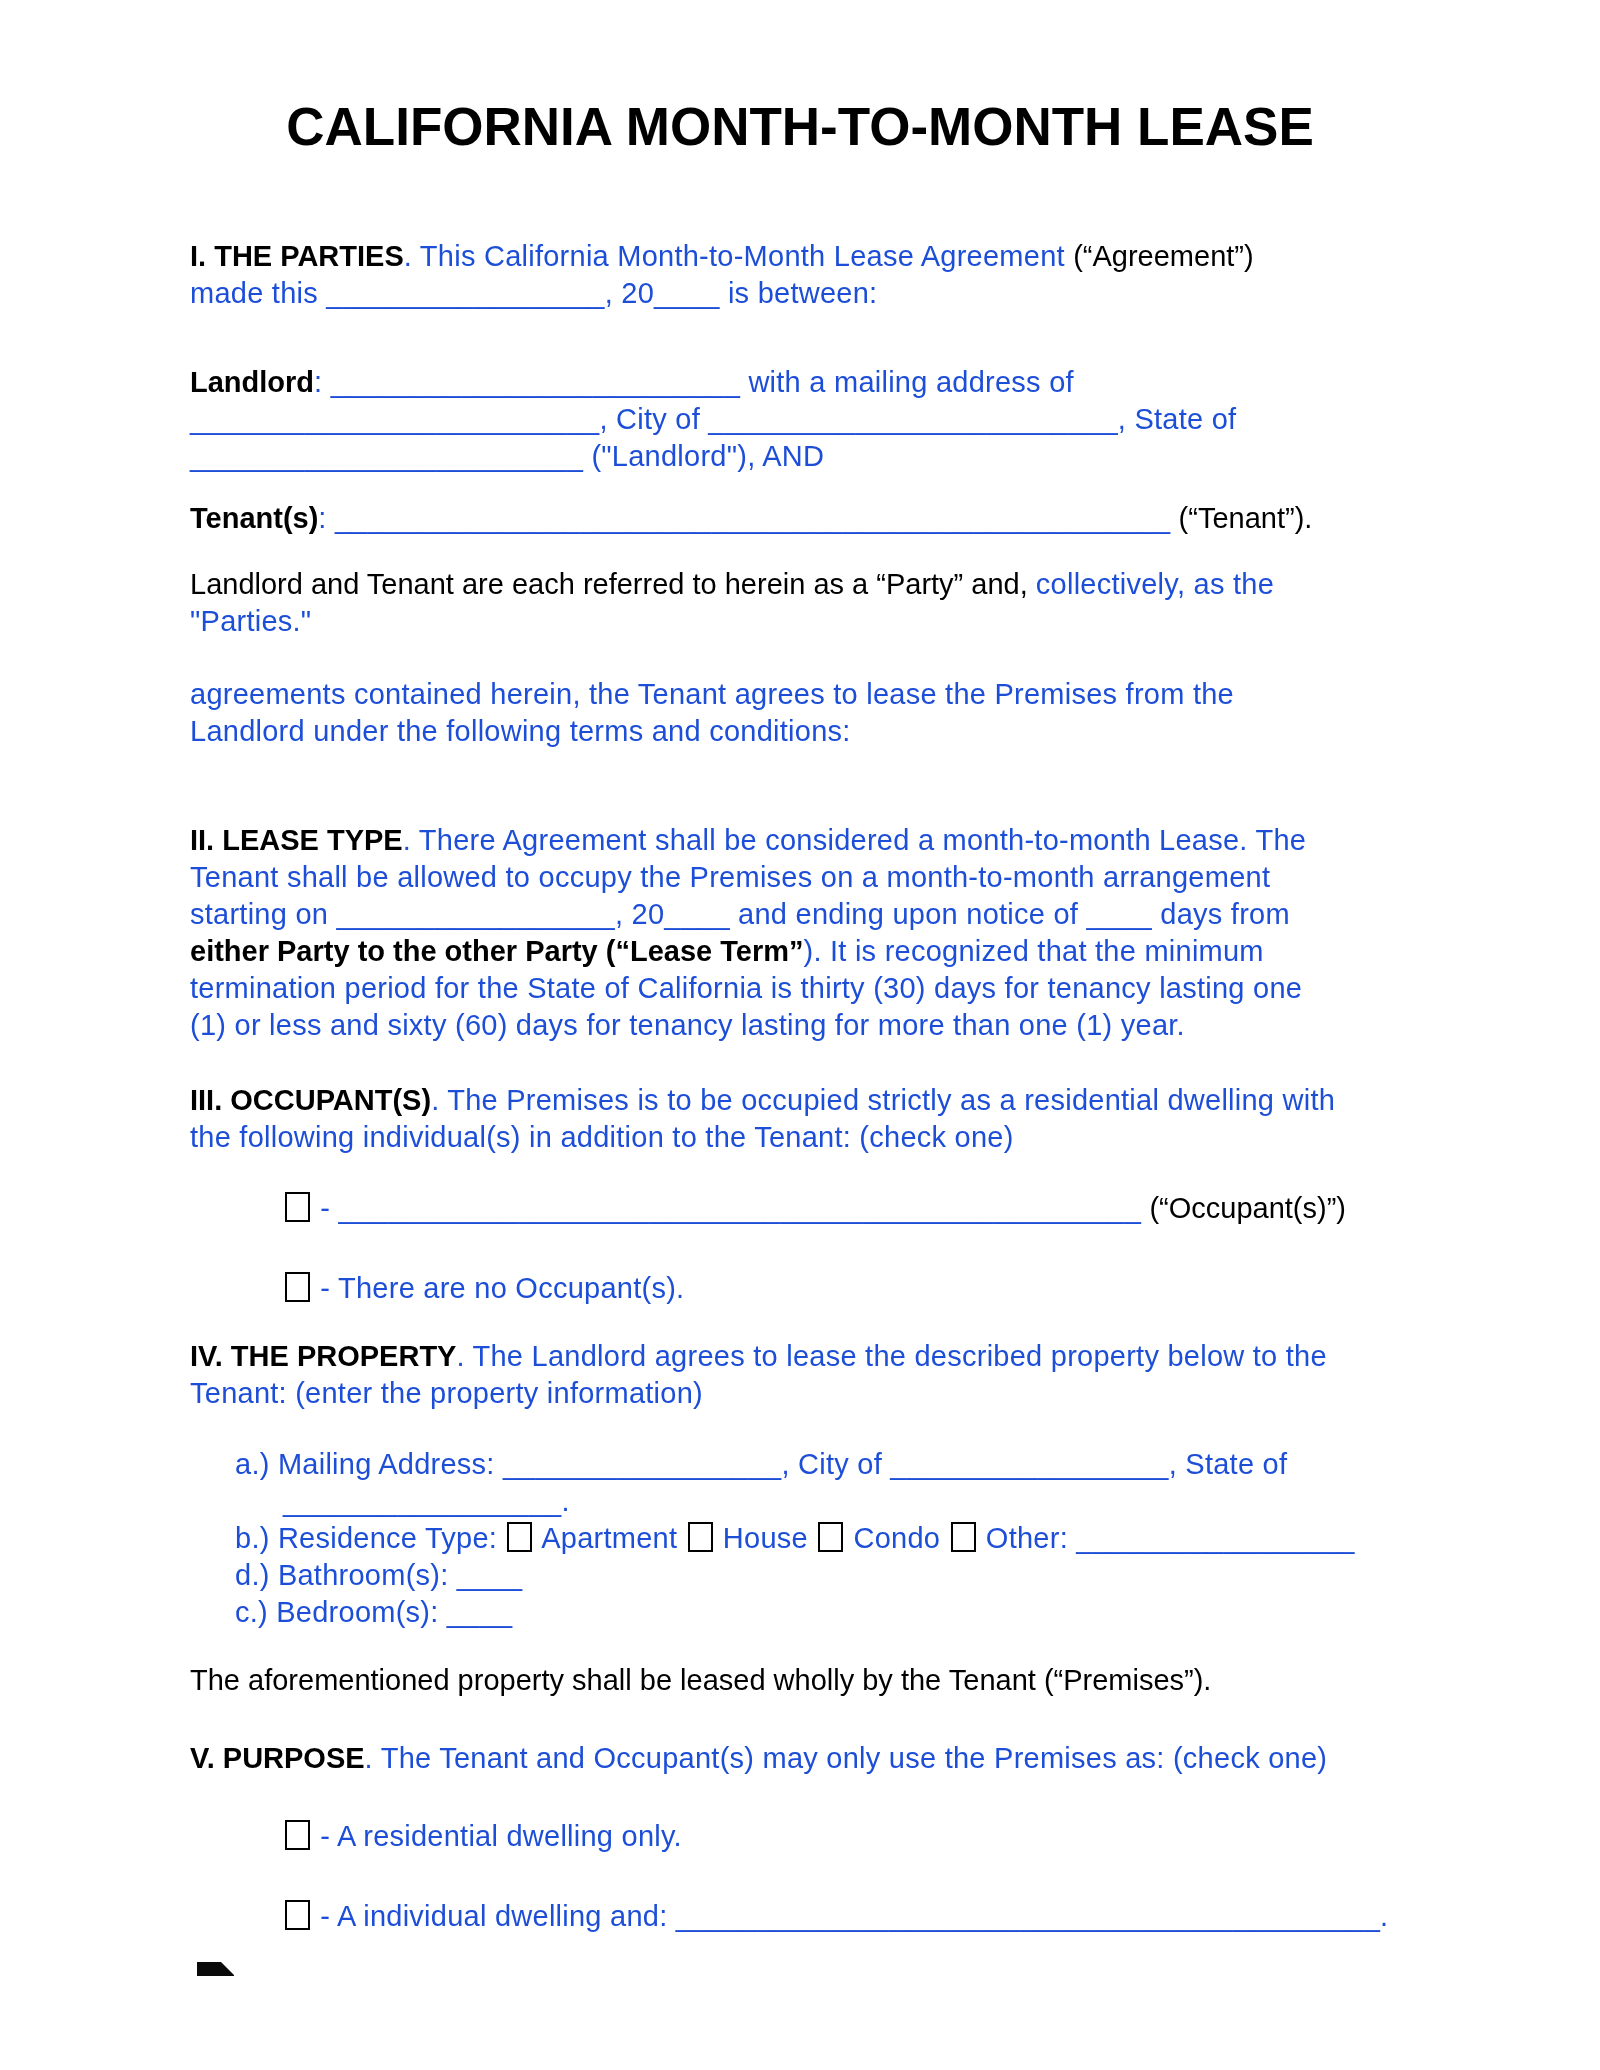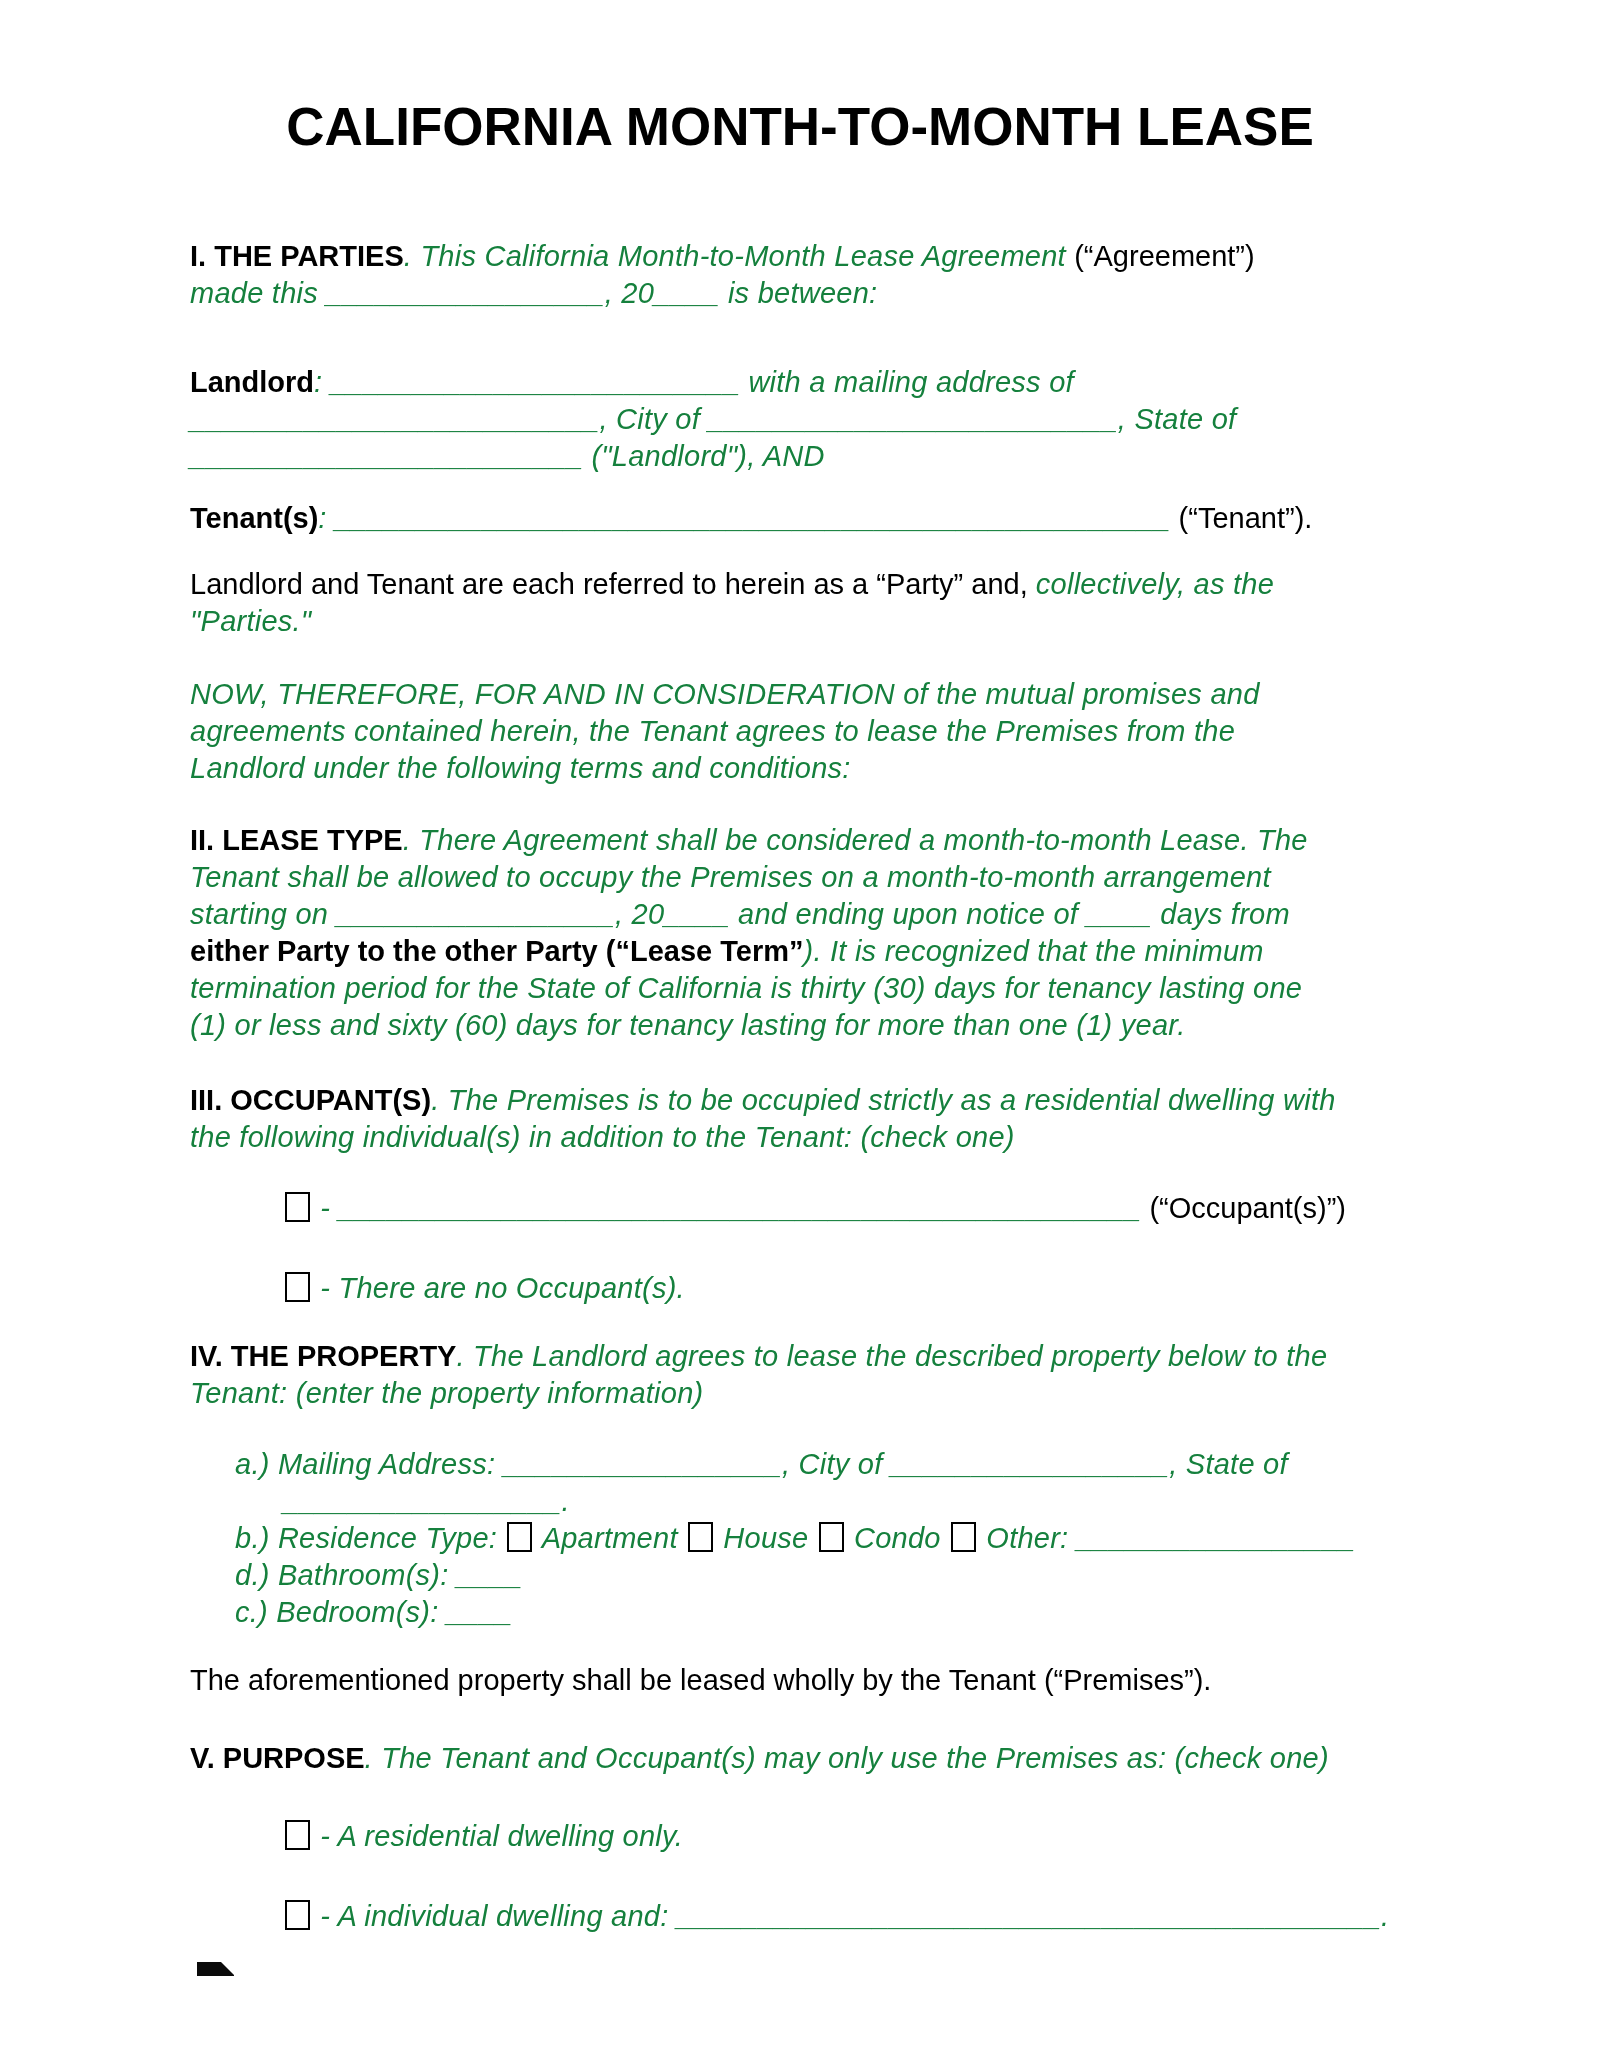--- a/index.html
+++ b/index.html
@@ -23,21 +23,21 @@
   }
   .block{
     position:absolute;
     font-size:29px;
     line-height:37px;
     white-space:nowrap;
   }
   .line{white-space:nowrap;}
   .ba{font-family:"Liberation Sans", sans-serif; font-weight:bold;}
   .ar{font-family:"Liberation Sans", sans-serif;}
-  .sq{font-family:"Liberation Sans", sans-serif; letter-spacing:0.25px; color:#15803d;font-style:italic;}
+  .sq{font-family:"Liberation Sans", sans-serif; letter-spacing:0.25px; color:#1d4ed8;}
   .cb{
     display:inline-block;
     width:21px; height:26px;
     border:2px solid #000;
     vertical-align:-4px;
     margin:0 2px;
     background:#fff;
   }
   .footer-logo{
     position:absolute;
@@ -89,21 +89,20 @@
         <div class="line"><span class="sq">________________________ ("Landlord"), AND</span></div>
       </div>
       <div class="block" style="top: 500px; left: 190px;">
         <div class="line"><span class="ba">Tenant(s)</span><span class="sq">: ___________________________________________________ </span><span class="ar">(“Tenant”).</span></div>
       </div>
       <div class="block" style="top: 566px; left: 190px;">
         <div class="line"><span class="ar">Landlord and Tenant are each referred to herein as a “Party” and, </span><span class="sq">collectively, as the</span></div>
         <div class="line"><span class="sq">"Parties."</span></div>
       </div>
       <div class="block" style="top: 676px; left: 190px;">
-        <div class="line"><span class="sq">NOW, THEREFORE, FOR AND IN CONSIDERATION of the mutual promises and</span></div>
         <div class="line"><span class="sq">agreements contained herein, the Tenant agrees to lease the Premises from the</span></div>
         <div class="line"><span class="sq">Landlord under the following terms and conditions:</span></div>
       </div>
       <div class="block" style="top: 822px; left: 190px;">
         <div class="line"><span class="ba">II. LEASE TYPE</span><span class="sq">. There Agreement shall be considered a month-to-month Lease. The</span></div>
         <div class="line"><span class="sq">Tenant shall be allowed to occupy the Premises on a month-to-month arrangement</span></div>
         <div class="line"><span class="sq">starting on _________________, 20____ and ending upon notice of ____ days from</span></div>
         <div class="line"><span class="ba">either Party to the other Party (“Lease Term”</span><span class="sq">). It is recognized that the minimum</span></div>
         <div class="line"><span class="sq">termination period for the State of California is thirty (30) days for tenancy lasting one</span></div>
         <div class="line"><span class="sq">(1) or less and sixty (60) days for tenancy lasting for more than one (1) year.</span></div>

